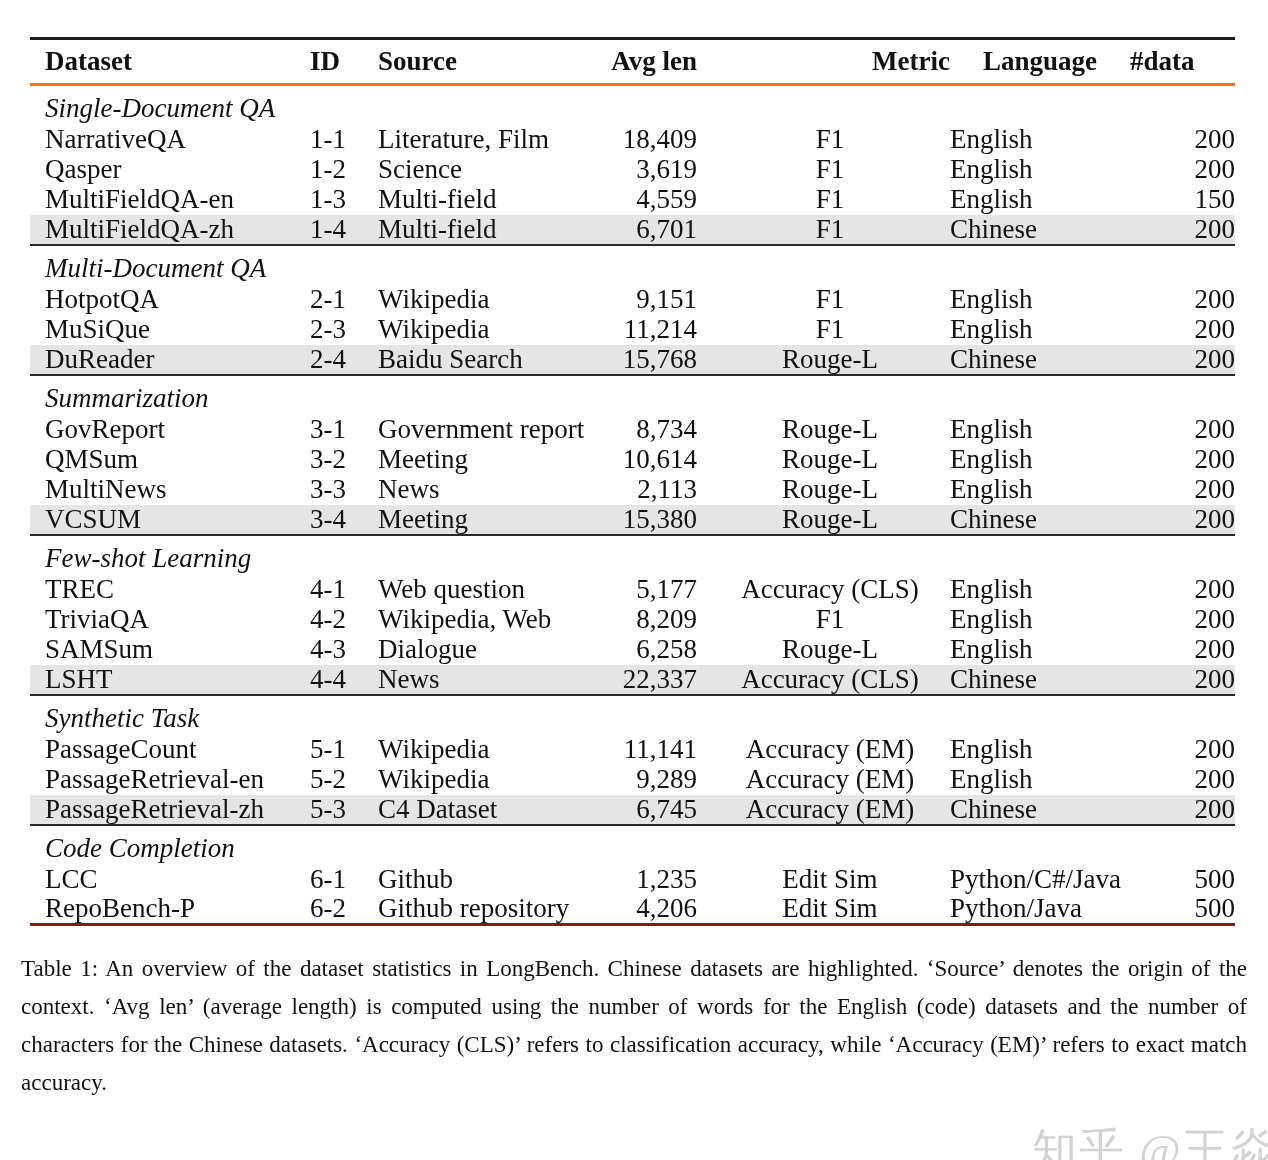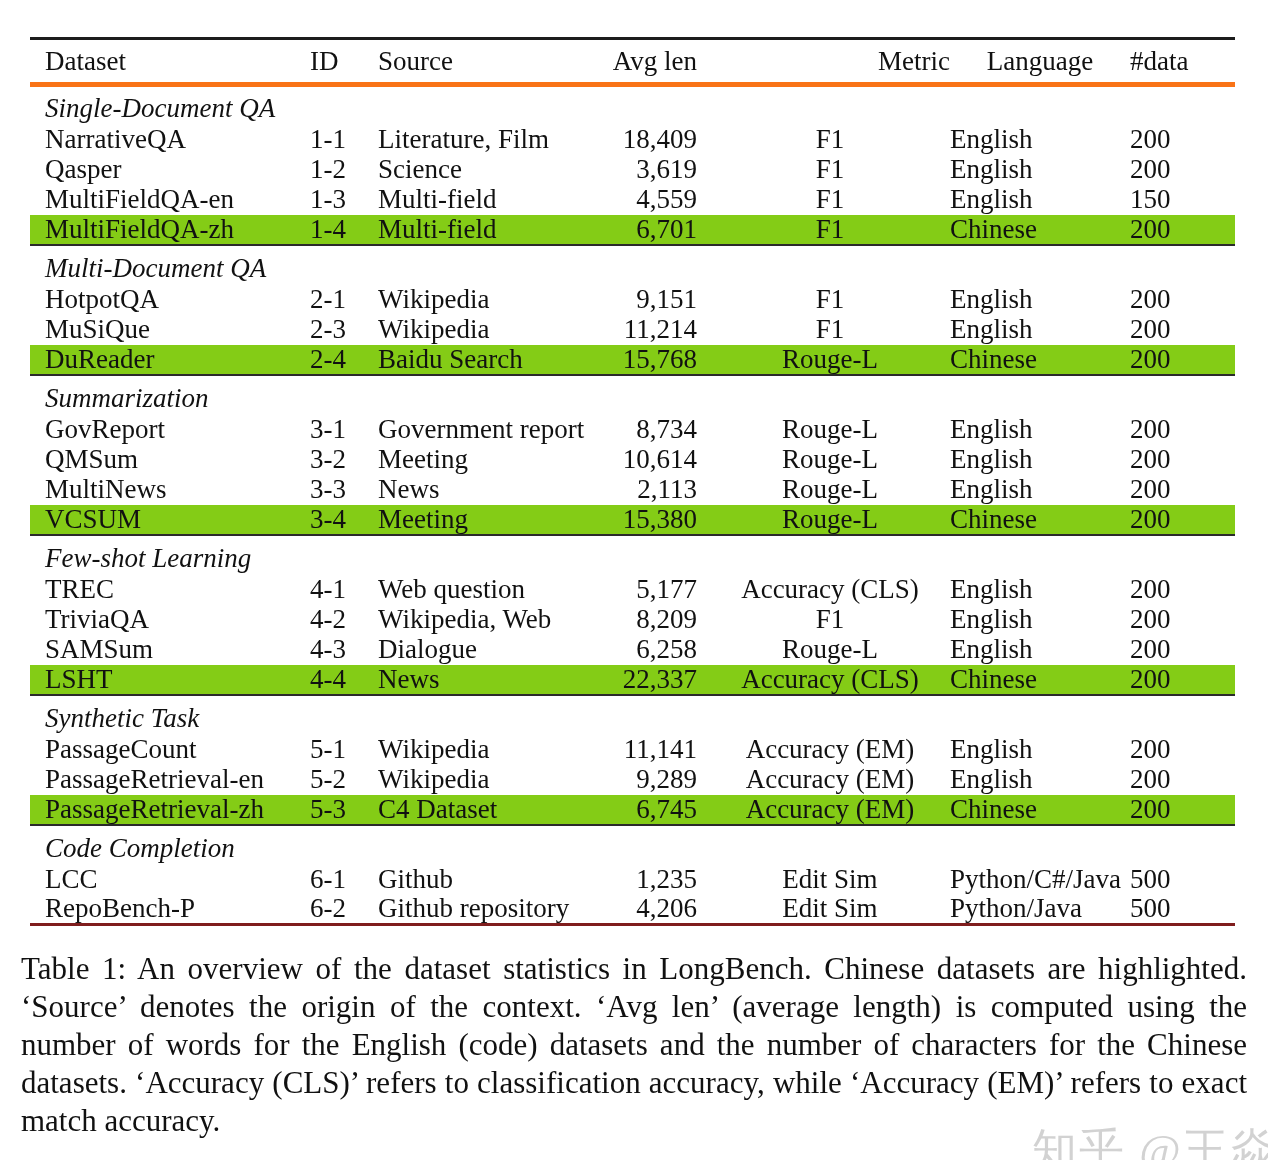--- a/index.html
+++ b/index.html
@@ -23,24 +23,24 @@
   }
   col.c-dataset  { width: 270px; }
   col.c-id       { width: 65px;  }
   col.c-source   { width: 235px; }
   col.c-avglen   { width: 110px; }
   col.c-metric   { width: 240px; }
   col.c-language { width: 180px; }
   col.c-ndata    { width: 105px; }
 
   thead th {
-    font-weight: normal;
+    font-weight: bold;
     text-align: left;
     border-top: 3px solid #1c1c1c;
-    border-bottom: 5px solid #f97316;
+    border-bottom: 3px solid #f97316;
     height: 46px;
     vertical-align: middle;
     padding: 0;
   }
   thead th:nth-child(1) { padding-left: 15px; }
   thead th:nth-child(2) { padding-left: 10px; }
   thead th:nth-child(3) { padding-left: 13px; }
   thead th:nth-child(4) { text-align: right; padding-right: 13px; }
   thead th:nth-child(5) { text-align: right; }
   thead th:nth-child(6) { text-align: center; margin-top: 44px; }
@@ -51,37 +51,37 @@
     vertical-align: middle;
     padding: 0;
     white-space: nowrap;
   }
   tbody td:nth-child(1) { padding-left: 15px; }
   tbody td:nth-child(2) { padding-left: 10px; }
   tbody td:nth-child(3) { padding-left: 13px; }
   tbody td:nth-child(4) { text-align: right; padding-right: 13px; }
   tbody td:nth-child(5) { text-align: center; }
   tbody td:nth-child(6) { text-align: left; }
-  tbody td:nth-child(7) { text-align: left; }
+  tbody td:nth-child(7) { text-align: right; }
 
   tr.section-row td {
     font-style: italic;
     height: 40px;
     padding-left: 15px;
     padding-top: 6px;
     vertical-align: middle;
   }
   tr.last-in-section td { border-bottom: 2px solid #2a2a2a; }
   tbody tr:last-child td { border-bottom: 3px solid #7f1d1d; }
-  tr.highlight td { background: #84cc16; }
+  tr.highlight td { background: #e5e5e5; }
 
   .caption {
     width: 1226px;
     margin: 24px 0 0 21px;
-    font-size: 31px;
+    font-size: 23px;
     line-height: 38px;
     text-align: justify;
     color: #111111;
   }
 
   .watermark {
     position: absolute;
     left: 1032px;
     top: 1083px;
     font-size: 45px;

